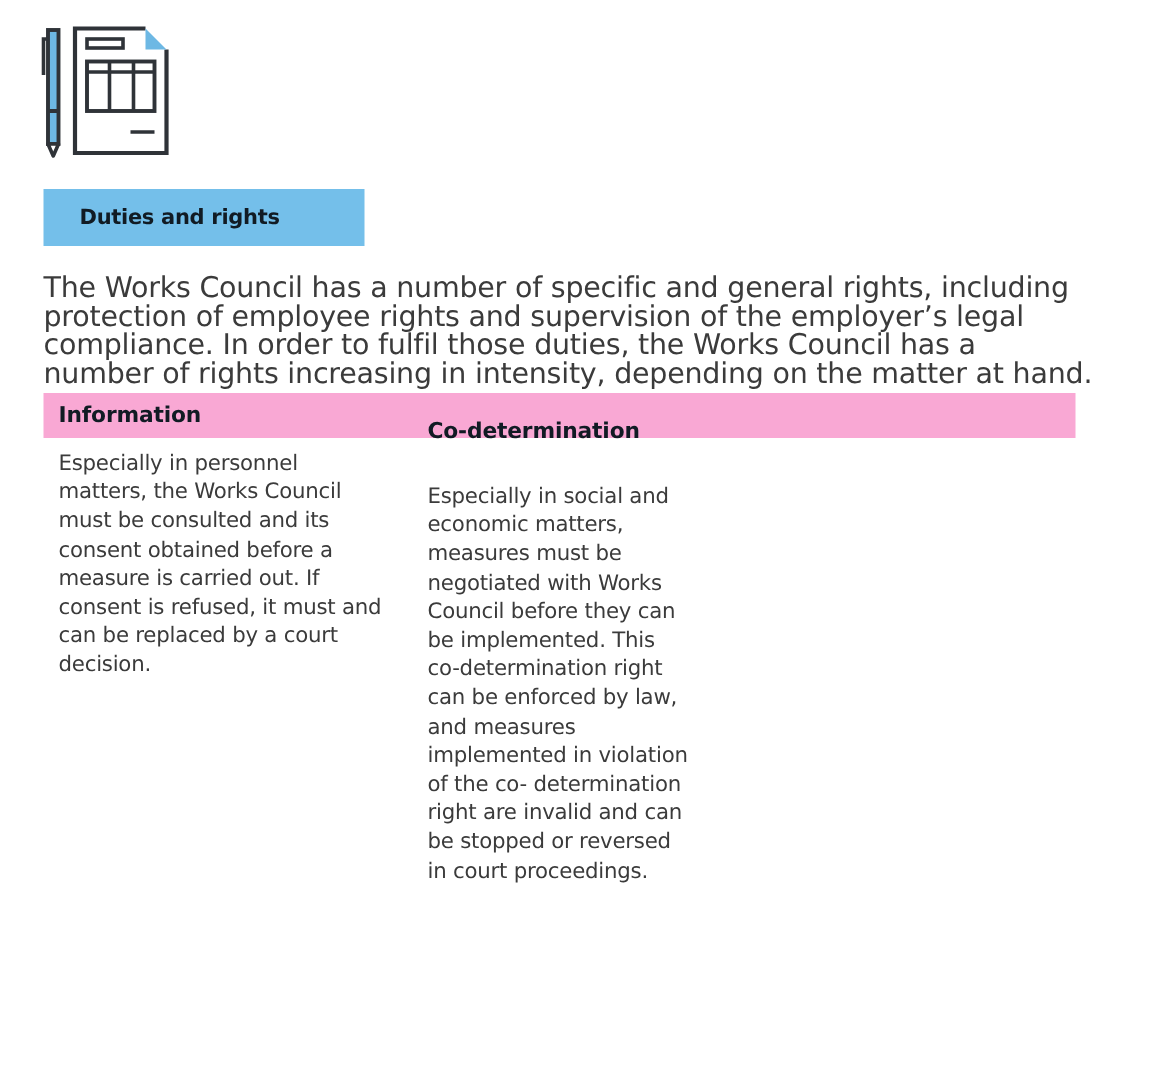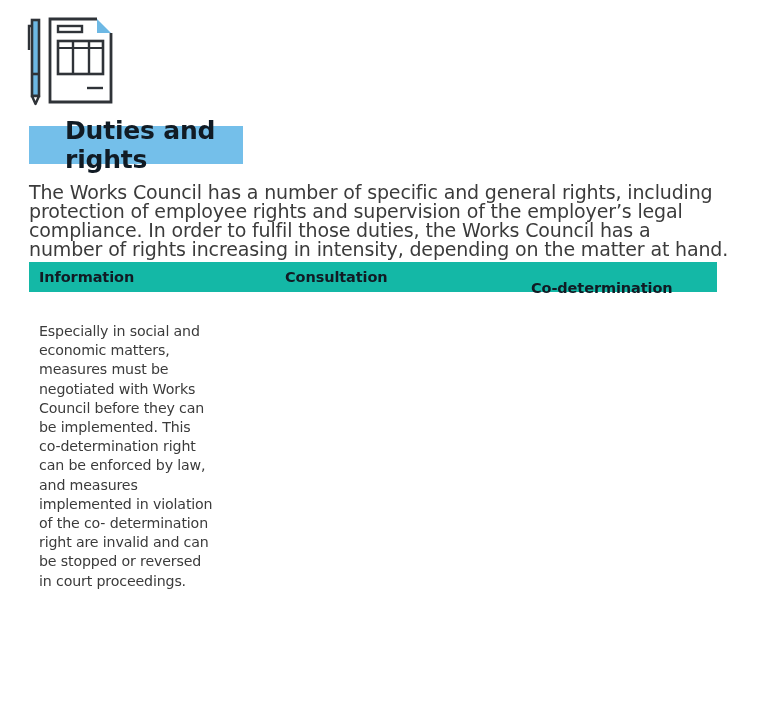--- a/index.html
+++ b/index.html
@@ -28,24 +28,24 @@
       top: 126px;
       width: 214px;
       height: 38px;
       background: #74bfea;
       box-sizing: border-box;
       padding-left: 20px;
       display: flex;
       align-items: center;
     }
     .title-box h1 {
-      margin: 16px;
+      margin: 4px;
       font-family: "DejaVu Sans", sans-serif;
       font-weight: bold;
-      font-size: 25px;
+      font-size: 14px;
       color: #111b24;
       letter-spacing: -0.2px;
     }
     .intro {
       position: absolute;
       left: 29px;
       top: 183px;
       width: 700px;
       margin: 0;
       font-size: 19px;
@@ -55,21 +55,21 @@
     }
     .table {
       position: absolute;
       left: 29px;
       top: 262px;
       width: 688px;
     }
     .thead {
       display: flex;
       height: 30px;
-      background: #14b8a6;
+      background: #f9a8d4;
       align-items: center;
     }
     .th {
       box-sizing: border-box;
       padding-left: 10px;
       font-weight: bold;
       font-size: 14.5px;
       color: #111b24;
       letter-spacing: -0.1px;
     }
@@ -121,19 +121,19 @@
 
 <div class="title-box">
   <h1>Duties and rights</h1>
 </div>
 
 <p class="intro">The Works Council has a number of specific and general rights, including protection of employee rights and supervision of the employer’s legal compliance. In order to fulfil those duties, the Works Council has a number of rights increasing in intensity, depending on the matter at hand.</p>
 
 <div class="table">
   <div class="thead">
     <div class="th col1">Information</div>
-    <div class="th col2">Consultation</div>
     <div class="th col3">Co-determination</div>
   </div>
   <div class="tbody">
+    <div class="td col2">Especially in personnel matters, the Works Council must be consulted and its consent obtained before a measure is carried out. If consent is refused, it must and can be replaced by a court decision.</div>
     <div class="td col3">Especially in social and economic matters, measures must be negotiated with Works Council before they can be implemented. This co-determination right can be enforced by law, and measures implemented in violation of the co- determination right are invalid and can be stopped or reversed in court proceedings.</div>
   </div>
 </div>
 
 </body></html>

